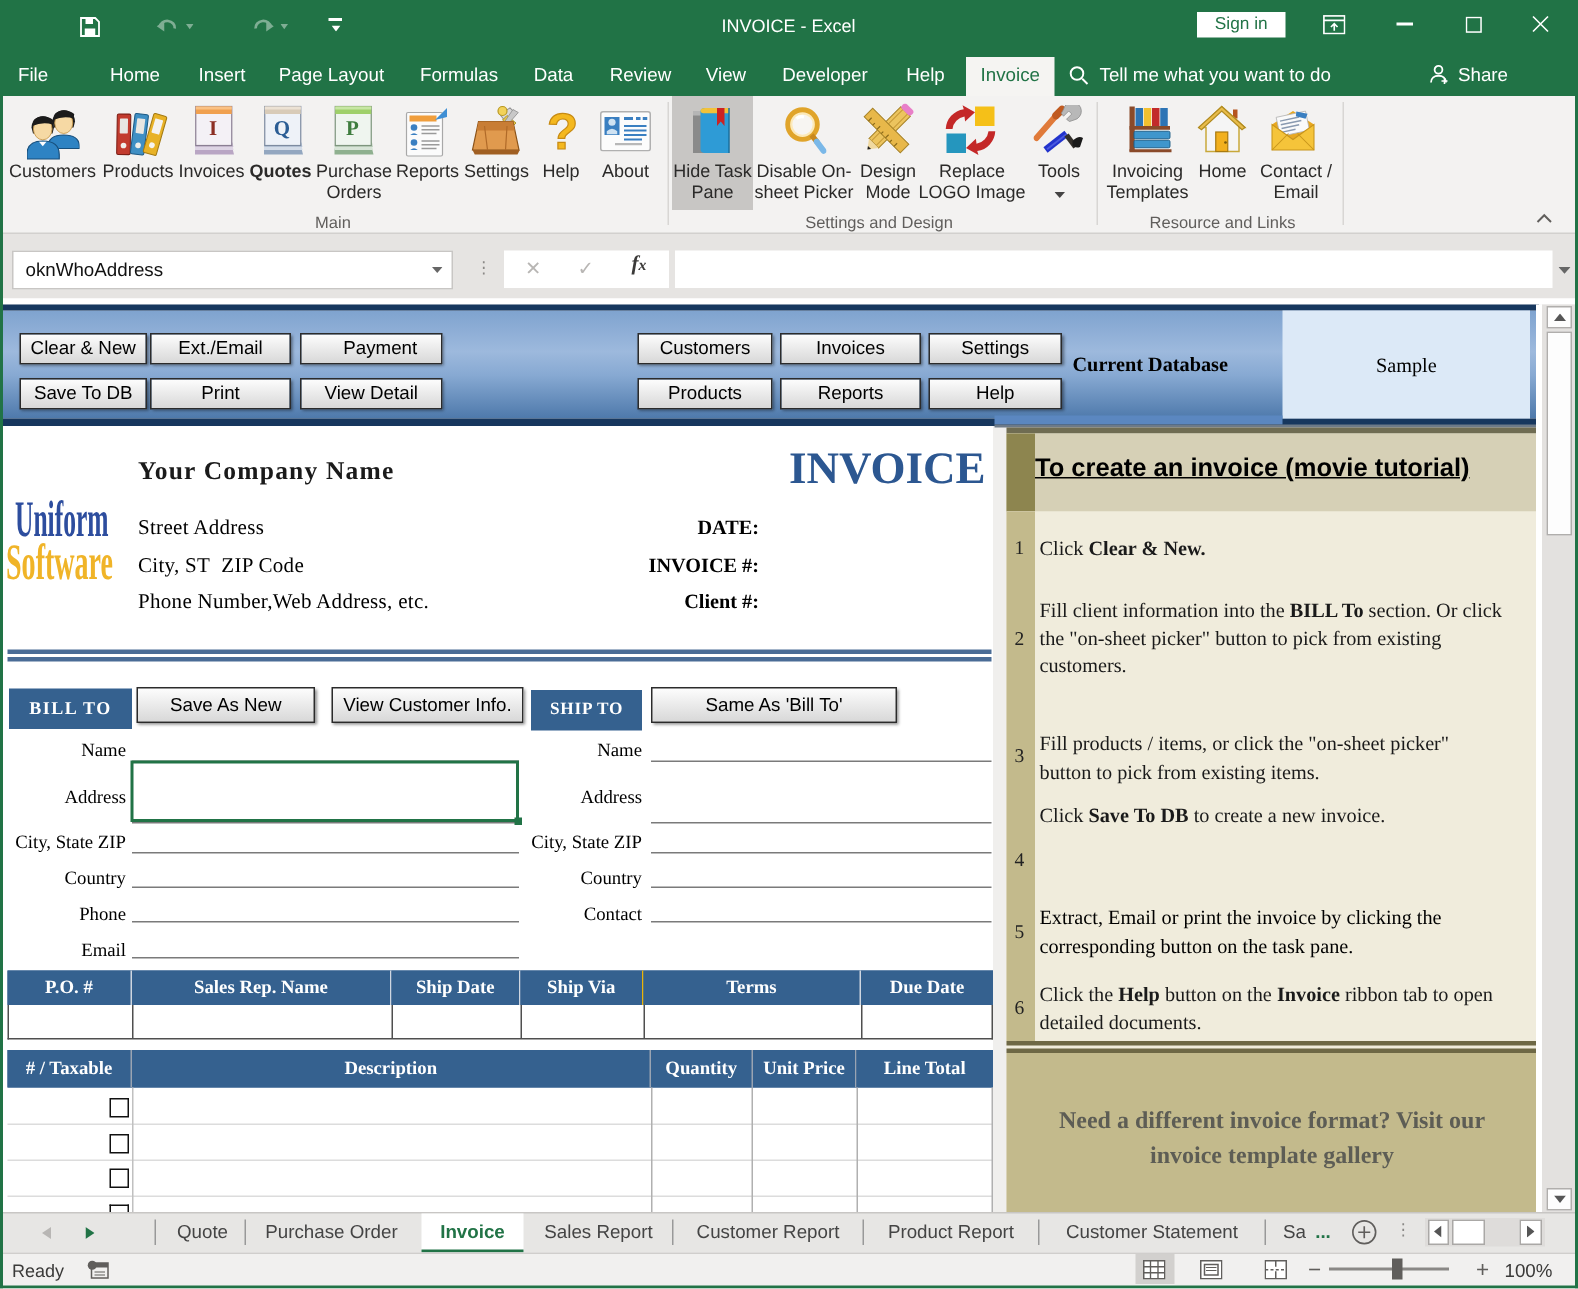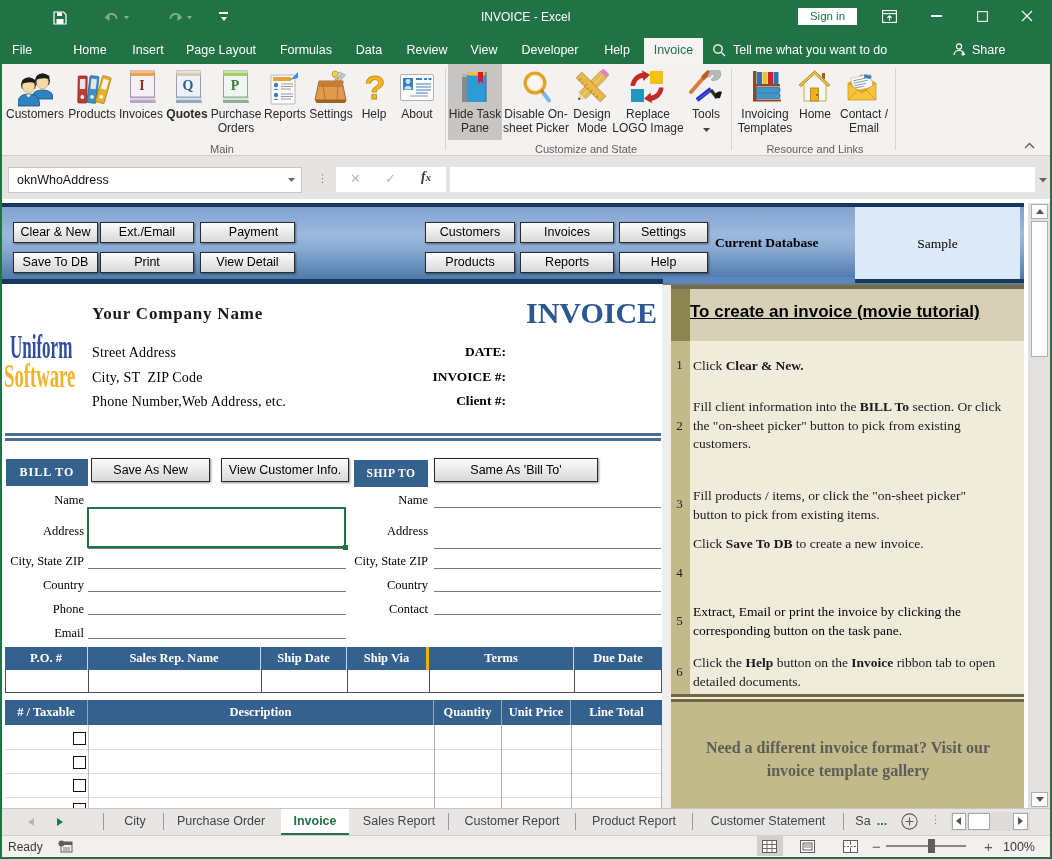--- a/index.html
+++ b/index.html
@@ -128,21 +128,21 @@
 <div class="rlabel" style="left:592px;top:107px;">Design<br>Mode</div>
 <div class="rlabel" style="left:648px;top:107px;">Replace<br>LOGO Image</div>
 <div class="rlabel" style="left:706px;top:107px;">Tools</div>
 <svg class="a" style="left:703px;top:128px" width="7" height="4">
     <polygon points="0,0 7,0 3.5,4" fill="#444"></polygon>
   </svg>
 <div class="rlabel" style="left:765px;top:107px;">Invoicing<br>Templates</div>
 <div class="rlabel" style="left:815px;top:107px;">Home</div>
 <div class="rlabel" style="left:864px;top:107px;">Contact /<br>Email</div>
 <div class="rgroup" style="left:222px;">Main</div>
-<div class="rgroup" style="left:586px;">Customize and State</div>
+<div class="rgroup" style="left:586px;">Settings and Design</div>
 <div class="rgroup" style="left:815px;">Resource and Links</div>
 <svg class="a" style="left:1024px;top:142px" width="11" height="7" viewBox="0 0 11 7">
     <path d="M1 6 L5.5 1.5 L10 6" fill="none" stroke="#605e5c" stroke-width="1.3"></path>
   </svg>
 
 <div id="ricons">
 
 <svg class="a" style="left:18px;top:71px" width="35" height="36" viewBox="0 0 35 36">
  <g>
         <path d="M17 10 a7.5 7.5 0 0 1 15 0 l-1 4 h-13z" fill="#1b1b1b"></path>
@@ -412,21 +412,21 @@
   <div class="fline" style="left:434px;top:591px;width:227px;"></div>
   <div class="fline" style="left:434px;top:614px;width:227px;"></div>
 
   <div class="a" style="left:87px;top:507px;width:259px;height:41px;border:2px solid #217346;box-sizing:border-box;"></div>
   <div class="a" style="left:343px;top:545px;width:5px;height:5px;background:#217346;"></div>
 
   <div class="a navy" style="left:5px;top:647px;width:657px;height:23px;"></div>
   <div class="a navy" style="left:5px;top:647px;width:83px;height:23px;font-size:12.5px;line-height:23px;border-right:1px solid #cfd6e0;box-sizing:border-box;">P.O. #</div>
   <div class="a navy" style="left:88px;top:647px;width:173px;height:23px;font-size:12.5px;line-height:23px;border-right:1px solid #cfd6e0;box-sizing:border-box;">Sales Rep. Name</div>
   <div class="a navy" style="left:261px;top:647px;width:86px;height:23px;font-size:12.5px;line-height:23px;border-right:1px solid #cfd6e0;box-sizing:border-box;">Ship Date</div>
-  <div class="a navy" style="left:347px;top:647px;width:82px;height:23px;font-size:12.5px;line-height:23px;border-right:3px solid #eab308;box-sizing:border-box;">Ship Via</div>
+  <div class="a navy" style="left:347px;top:647px;width:82px;height:23px;font-size:12.5px;line-height:23px;border-right:1px solid #eab308;box-sizing:border-box;">Ship Via</div>
   <div class="a navy" style="left:429px;top:647px;width:145px;height:23px;font-size:12.5px;line-height:23px;border-right:1px solid #cfd6e0;box-sizing:border-box;">Terms</div>
   <div class="a navy" style="left:574px;top:647px;width:88px;height:23px;font-size:12.5px;line-height:23px;">Due Date</div>
   <div class="a" style="left:5px;top:670px;width:657px;height:23px;border:1px solid #4f4f4f;border-top:none;box-sizing:border-box;"></div>
   <div class="a" style="left:88px;top:670px;width:1px;height:22px;background:#4f4f4f;"></div>
   <div class="a" style="left:261px;top:670px;width:1px;height:22px;background:#4f4f4f;"></div>
   <div class="a" style="left:347px;top:670px;width:1px;height:22px;background:#4f4f4f;"></div>
   <div class="a" style="left:429px;top:670px;width:1px;height:22px;background:#4f4f4f;"></div>
   <div class="a" style="left:574px;top:670px;width:1px;height:22px;background:#4f4f4f;"></div>
 
   <div class="a navy" style="left:5px;top:700px;width:657px;height:25px;"></div>
@@ -496,21 +496,21 @@
 </div>
 
 <div class="a" id="tabbar"></div>
 <svg class="a" style="left:28px;top:818px" width="6" height="8">
     <polygon points="6,0 6,8 0,4.0" fill="#b8b6b4"></polygon>
   </svg>
 <svg class="a" style="left:57px;top:818px" width="6" height="8">
     <polygon points="0,0 0,8 6,4.0" fill="#217346"></polygon>
   </svg>
 <div class="tsep" style="left:103px;top:813px;"></div>
-<div class="stab" style="left:107px;width:56px;">City</div>
+<div class="stab" style="left:107px;width:56px;">Quote</div>
 <div class="tsep" style="left:163px;top:813px;"></div>
 <div class="stab" style="left:166px;width:110px;">Purchase Order</div>
 <div class="a" style="left:281px;top:809px;width:68px;height:26px;background:#fff;border-bottom:2px solid #217346;box-sizing:border-box;"></div>
 <div class="stab" style="left:281px;width:68px;color:#217346;font-weight:bold;">Invoice</div>
 <div class="stab" style="left:352px;width:94px;">Sales Report</div>
 <div class="tsep" style="left:448px;top:813px;"></div>
 <div class="stab" style="left:452px;width:120px;">Customer Report</div>
 <div class="tsep" style="left:575px;top:813px;"></div>
 <div class="stab" style="left:579px;width:110px;">Product Report</div>
 <div class="tsep" style="left:692px;top:813px;"></div>

